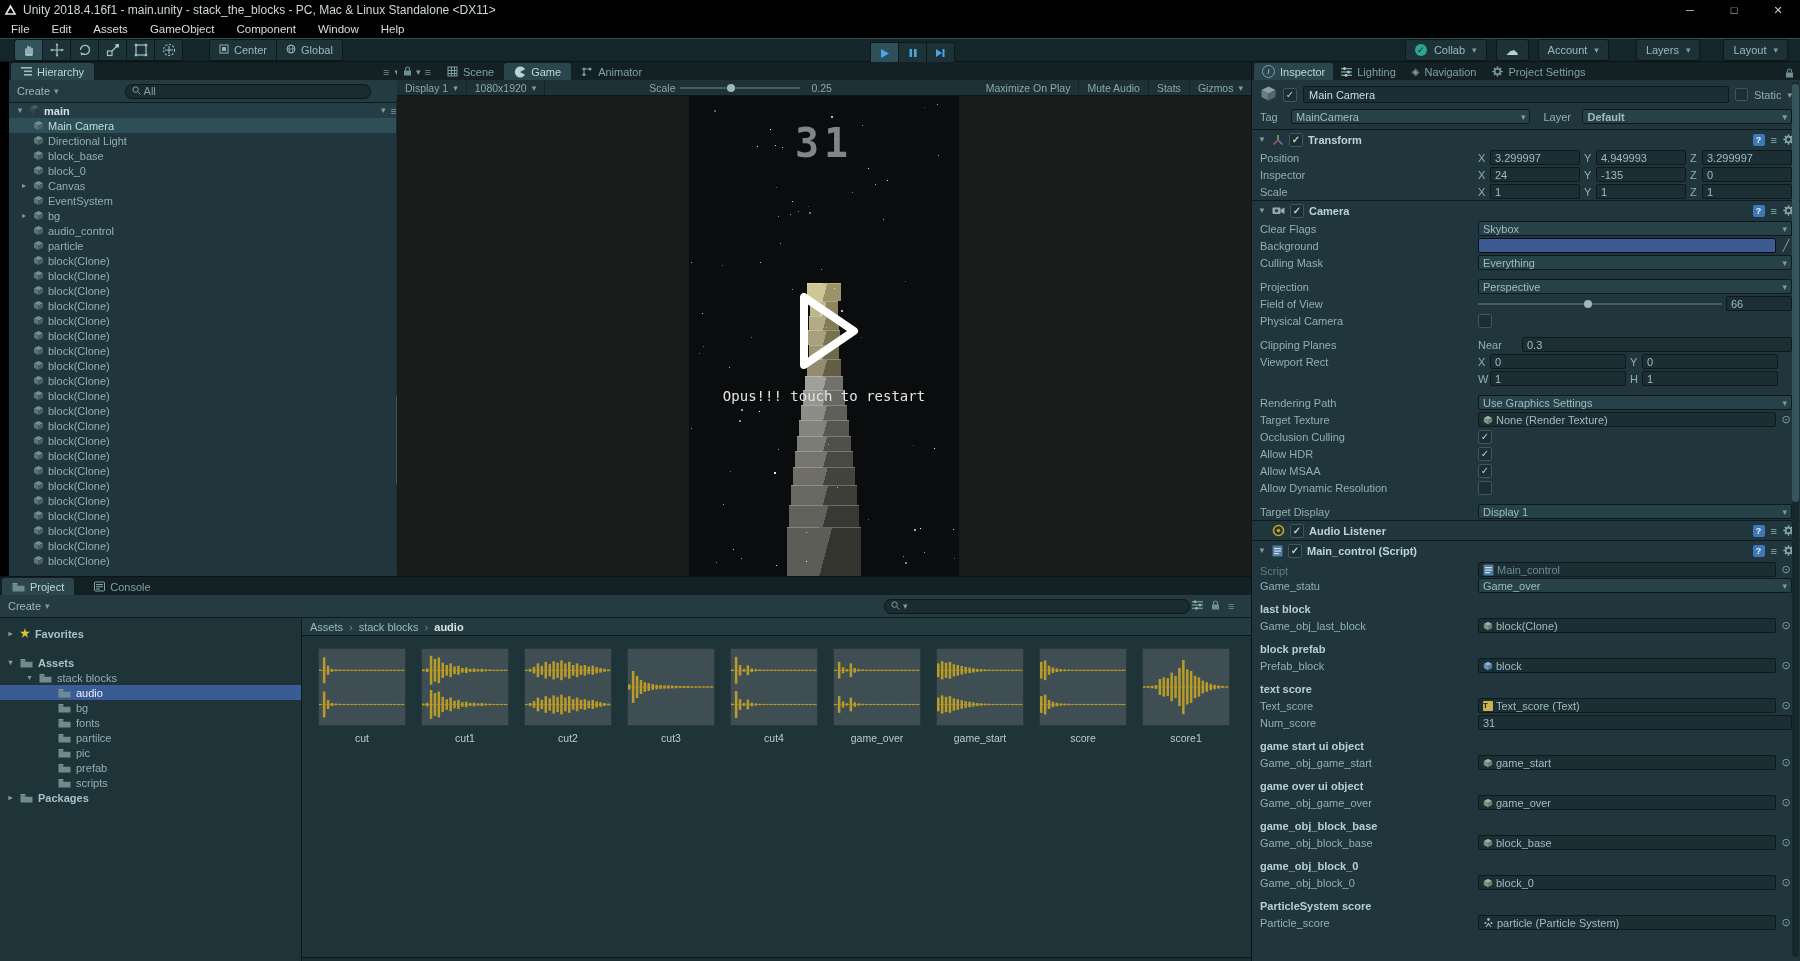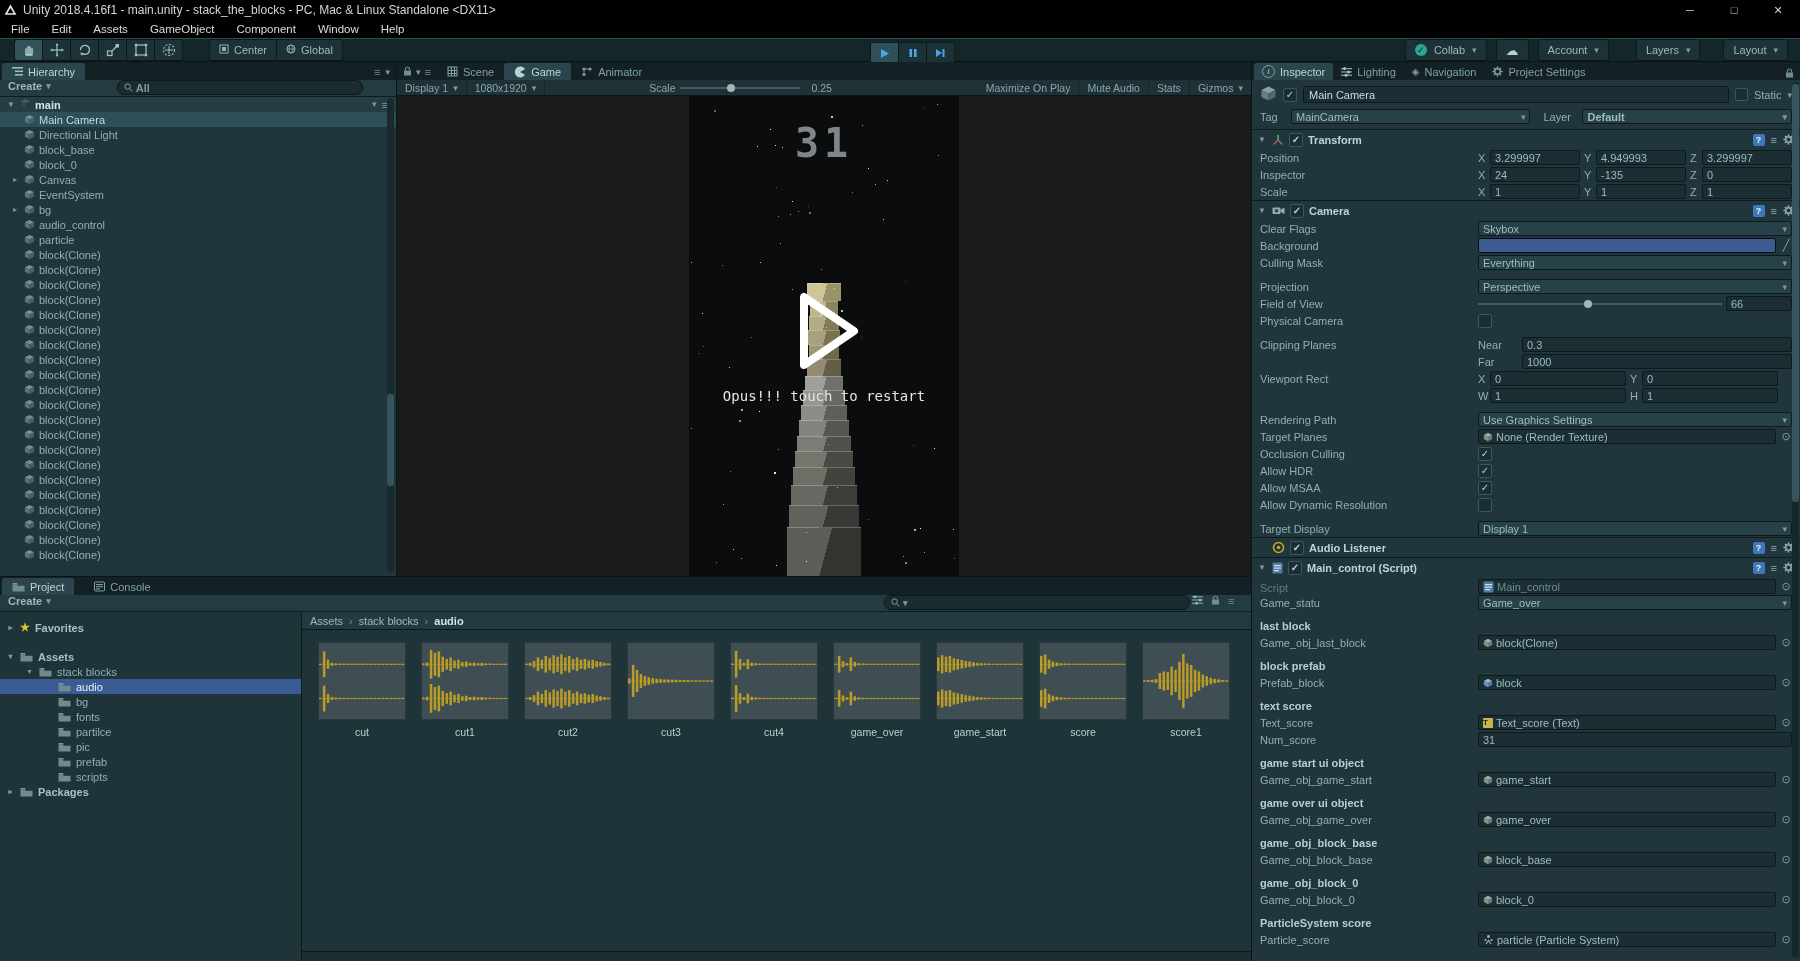--- a/index.html
+++ b/index.html
@@ -30,25 +30,25 @@
   .rightctl{margin-left:auto;display:flex;align-items:center;gap:9px;margin-right:12px;}
   .ddbtn{height:20px;padding:0 9px;background:#1d3237;border:1px solid #0e191c;border-radius:3px;display:flex;gap:7px;align-items:center;color:#9bb9bd;}
   .caret{font-size:9px;color:#7e9ca0;}
   .collabchk{width:12px;height:12px;border-radius:50%;background:#2fa493;color:#06231f;font-size:9px;display:flex;align-items:center;justify-content:center;}
   
   .panel{background:#21363c;box-sizing:border-box;}
   .tabstrip{height:18px;background:#132124;display:flex;align-items:flex-end;padding-left:2px;box-sizing:border-box;}
   .tab{height:17px;padding:0 10px;display:flex;align-items:center;gap:5px;color:#7fa0a4;border-radius:3px 3px 0 0;}
   .tab.active{background:#2b454c;color:#bdd6d9;}
   .stripicons{margin-left:auto;display:flex;align-items:center;gap:5px;padding:0 6px 2px 0;color:#6f8d92;}
-  .panelbar{height:17px;background:#233b41;border-bottom:1px solid #0f1b1e;display:flex;align-items:flex-start;box-sizing:border-box;font-weight:bold;}
+  .panelbar{height:23px;background:#233b41;border-bottom:1px solid #0f1b1e;display:flex;align-items:center;box-sizing:border-box;}
   .createbtn{display:flex;align-items:center;gap:4px;padding:0 8px;color:#9bb9bd;}
   .searchbox{height:13px;background:#1a2c30;border:1px solid #0d191c;border-radius:7px;display:flex;align-items:center;gap:3px;padding:0 6px;color:#7f9da1;}
   
-  #hierarchy{left:0;top:62px;width:397px;height:514px;border-right:1px solid #0b1517;overflow:hidden;}
+  #hierarchy{left:9px;top:62px;width:397px;height:514px;border-right:1px solid #0b1517;overflow:hidden;}
   .hrows{position:relative;}
   .hrow{height:15px;display:flex;align-items:center;gap:4px;padding-left:24px;color:#8fb0b4;}
   .hrow.scene{background:#253d44;padding-left:6px;color:#d3e3e5;font-weight:bold;}
   .hrow.selected{background:#2e4f58;color:#c2dade;}
   .hrow .arr{width:10px;text-align:center;font-size:8px;color:#7e9ca0;flex:none;margin-left:-14px;}
   .hscroll{position:absolute;right:2px;top:36px;width:7px;height:474px;background:#182a2e;border-radius:3px;}
   .hscroll .thumb{position:absolute;left:0;top:296px;width:7px;height:92px;background:#36555c;border-radius:3px;}
   
   #gamepanel{left:397px;top:62px;width:854px;height:514px;background:#191c1d;overflow:hidden;}
   .gctrl{height:16px;background:#1d3136;border-bottom:1px solid #0c1619;display:flex;align-items:center;font-size:10.5px;color:#8aa8ac;box-sizing:border-box;}
@@ -1042,29 +1042,20 @@
         <div class="prow">
           <span class="plabel">Clipping Planes</span>
           <div class="pval">
             <span style="width: 40px; flex: 0 0 auto;">Near</span>
             <div class="fld">
               <span>0.3</span>
             </div>
           </div>
         </div>
         <div class="prow">
-          <span class="plabel"></span>
-          <div class="pval">
-            <span style="width: 40px; flex: 0 0 auto;">Far</span>
-            <div class="fld">
-              <span>1000</span>
-            </div>
-          </div>
-        </div>
-        <div class="prow">
           <span class="plabel">Viewport Rect</span>
           <div class="pval">
             <div class="xyz" style="flex: 0 0 auto; width: 148px;">
               <span class="ltr">X</span>
               <div class="fld">
                 <span>0</span>
               </div>
             </div>
             <div class="xyz" style="flex: 0 0 auto; width: 148px;">
               <span class="ltr">Y</span>
@@ -1095,21 +1086,21 @@
         <div class="prow">
           <span class="plabel">Rendering Path</span>
           <div class="pval">
             <div class="fld dd">
               <span>Use Graphics Settings</span>
               <span class="caret">▾</span>
             </div>
           </div>
         </div>
         <div class="prow">
-          <span class="plabel">Target Planes</span>
+          <span class="plabel">Target Texture</span>
           <div class="pval">
             <div class="fld">
               <span style="display: flex; flex: 0 0 auto;">
                 <svg width="10" height="10" viewBox="0 0 12 12">
                   <polygon points="6,1 11,3.5 6,6 1,3.5" fill="#9db3a4"></polygon>
                   <polygon points="1,3.5 6,6 6,11 1,8.5" fill="#7e948a"></polygon>
                   <polygon points="11,3.5 6,6 6,11 11,8.5" fill="#6a7f76"></polygon>
                 </svg>
               </span>
               <span>None (Render Texture)</span>

